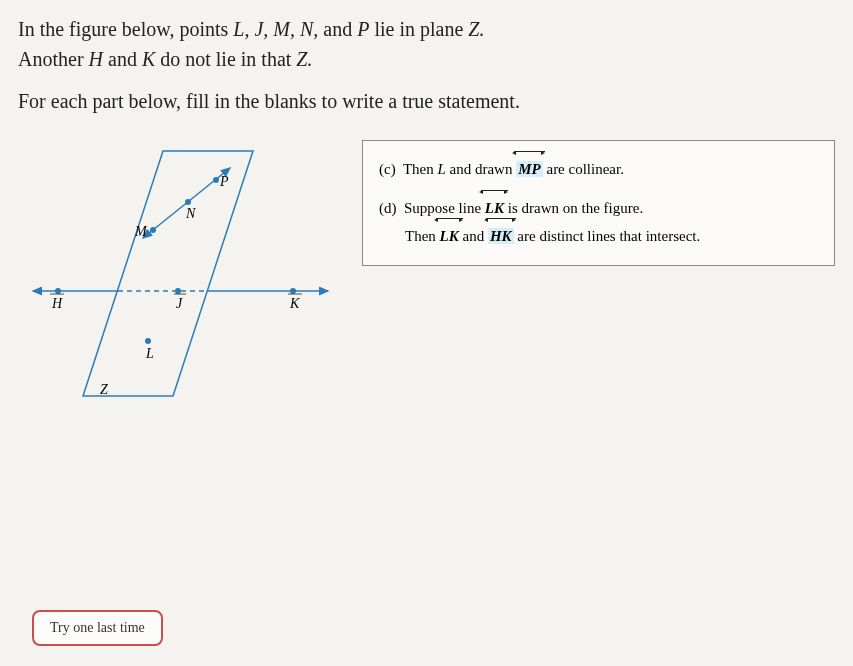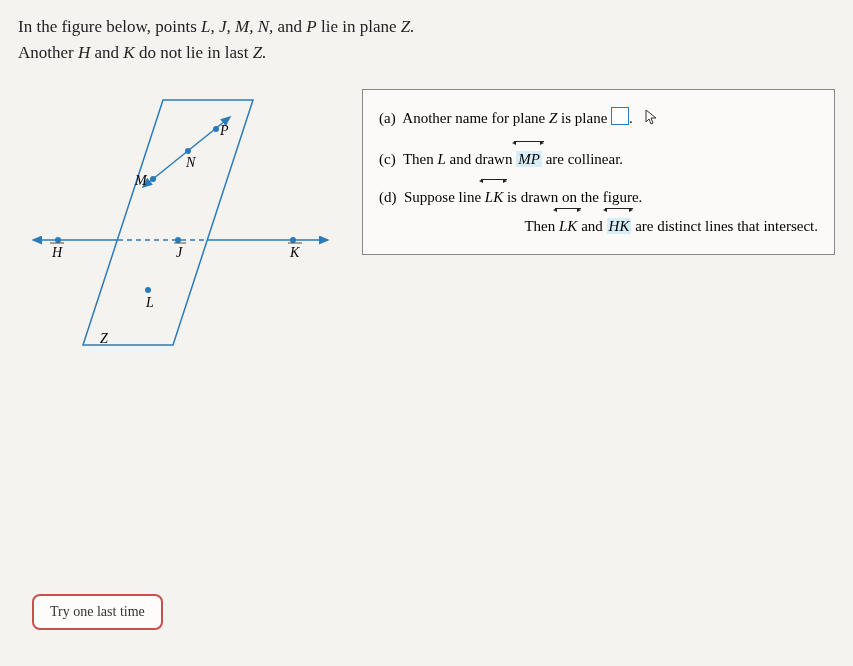--- a/index.html
+++ b/index.html
@@ -8,21 +8,21 @@
     font-family: Georgia, serif;
     background: #f5f3f0;
     width: 853px;
     height: 666px;
     overflow: hidden;
   }
   .content {
     padding: 14px 18px;
   }
   .problem-text {
-    font-size: 17px;
+    font-size: 20px;
     line-height: 1.5;
     color: #222;
     margin-bottom: 12px;
   }
   .problem-text .italic {
     font-style: italic;
   }
   .layout {
     display: flex;
     gap: 24px;
@@ -63,20 +63,21 @@
     width: 16px;
     height: 16px;
     border: 1px solid #2b7bb9;
     vertical-align: -2px;
     background: #fff;
   }
   .overline {
     display: inline-block;
     position: relative;
     font-style: italic;
+    font-weight: bold;
   }
   .overline::before {
     content: "";
     position: absolute;
     top: -4px;
     left: -2px;
     right: -2px;
     height: 0;
     border-top: 1px solid #222;
   }
@@ -96,26 +97,25 @@
   .overline.both .la {
     position: absolute;
     top: -4px; left: -6px;
     width: 0; height: 0;
     border-right: 4px solid #222;
     border-top: 2px solid transparent;
     border-bottom: 2px solid transparent;
   }
   .indent {
     margin-left: 26px;
-    text-align: right;
   }
   .try-bubble {
     position: absolute;
     left: 32px;
-    bottom: 36px;
+    bottom: 20px;
     border: 2px solid #c94f4f;
     border-radius: 8px;
     padding: 8px 16px;
     font-size: 14px;
     background: #fdfcfa;
     color: #333;
   }
   .cursor-icon {
     display: inline-block;
     vertical-align: -2px;
@@ -126,23 +126,24 @@
     font-style: italic;
   }
 </style>
 </head>
 <body>
 
 <div class="content">
 
   <div class="problem-text">
     <span>In the figure below, points </span><span class="italic">L, J, M, N,</span><span> and </span><span class="italic">P</span><span> lie in plane </span><span class="italic">Z.</span><br>
-    <span>Another </span><span class="italic">H</span><span> and </span><span class="italic">K</span><span> do not lie in last </span><span class="italic">Z.</span>
+    <span>Another </span><span class="italic">H</span><span> and </span><span class="italic">K</span><span> do not lie in that </span><span class="italic">Z.</span>
   </div>
 
+  <div class="problem-text">For each part below, fill in the blanks to write a true statement.</div>
 
   <div class="layout">
     <div class="figure-col">
       <div class="figure">
         <svg width="320" height="300" viewBox="0 0 320 300">
           <defs>
             <marker id="arr" markerWidth="8" markerHeight="8" refX="6" refY="3" orient="auto">
               <path d="M0,0 L7,3 L0,6 Z" fill="#2b7bb9"></path>
             </marker>
             <marker id="arr2" markerWidth="8" markerHeight="8" refX="1" refY="3" orient="auto">
@@ -176,29 +177,20 @@
           <text x="82" y="258" font-size="14">Z</text>
 
           <line x1="32" y1="158" x2="46" y2="158" stroke="#222" stroke-width="0.8"></line>
           <line x1="156" y1="158" x2="168" y2="158" stroke="#222" stroke-width="0.8"></line>
           <line x1="270" y1="158" x2="284" y2="158" stroke="#222" stroke-width="0.8"></line>
         </svg>
       </div>
     </div>
 
     <div class="answers-box">
-      <div class="row">
-        <span>(a)</span>&nbsp;
-        <span>Another name for plane </span><span class="italic">Z</span><span> is plane </span><span class="blank-box"></span><span>.</span>
-        <span class="cursor-icon">
-          <svg width="14" height="16" viewBox="0 0 14 16">
-              <path d="M1,1 L1,13 L4,10 L6,15 L8,14 L6,9 L11,9 Z" fill="none" stroke="#333" stroke-width="1"></path>
-            </svg>
-        </span>
-      </div>
       <div class="row">
         <span>(c)</span>&nbsp;
         <span>Then </span><span class="italic">L</span><span> and drawn </span><span class="highlight"><span class="overline both"><span class="la"></span><span>MP</span></span></span><span> are collinear.</span>
       </div>
       <div class="row">
         <span>(d)</span>&nbsp;
         <span>Suppose line </span><span class="overline both"><span class="la"></span><span>LK</span></span><span> is drawn on the figure.</span>
         <div class="indent">
           <span>Then </span><span class="overline both"><span class="la"></span><span>LK</span></span><span> and </span><span class="highlight"><span class="overline both"><span class="la"></span><span>HK</span></span></span><span> are distinct lines that intersect.</span>
         </div>

